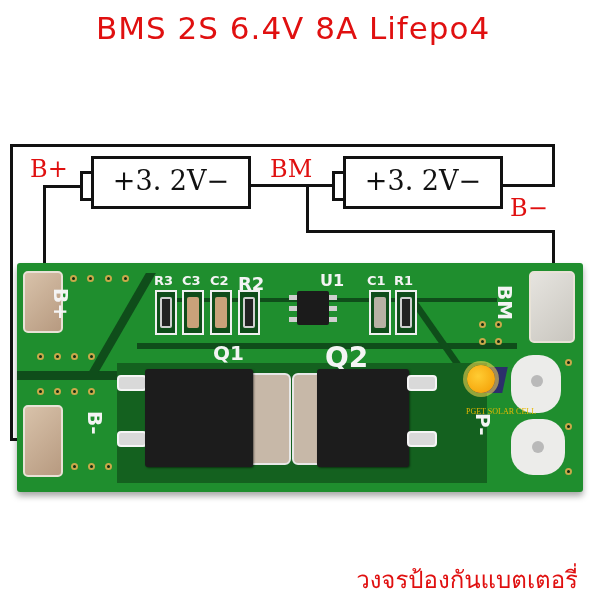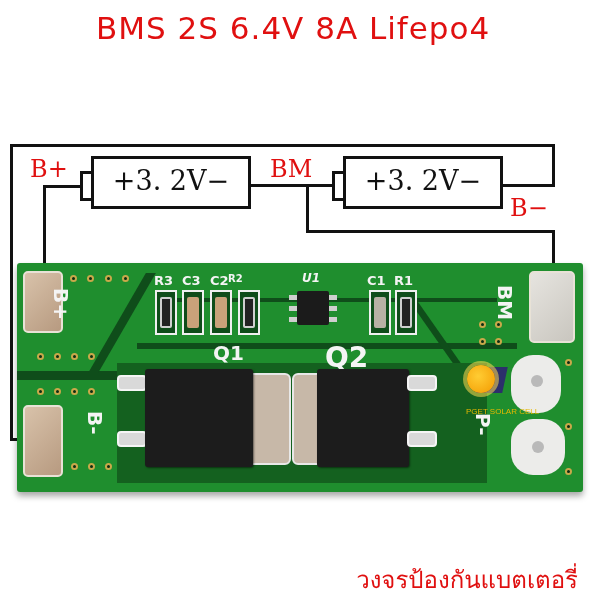--- a/index.html
+++ b/index.html
@@ -24,21 +24,21 @@
   .smd .body.res { background:#222; border:2px solid #cfcfcf; }
   .ic { position:absolute; background:#1b1b1b; border-radius:2px; }
   .ic-pin { position:absolute; width:8px; height:5px; background:#cfcfcf; }
   .mosfet { position:absolute; background:#1c1c1c; border-radius:3px; box-shadow:1px 1px 2px rgba(0,0,0,0.5); }
   .tab { position:absolute; background:#c7b8a8; border:2px solid #e8e8e8; box-sizing:border-box; border-radius:6px; }
   .leg { position:absolute; width:30px; height:16px; background:#d9d9d9; border:2px solid #f5f5f5; border-radius:4px; box-sizing:border-box; }
   .hole-pad { position:absolute; background:#ececea; border-radius:22px; }
   .hole { position:absolute; width:12px; height:12px; border-radius:50%; background:#b9b9b9; }
   .sun { position:absolute; width:28px; height:28px; border-radius:50%; background:radial-gradient(circle at 40% 40%,#ffcc33,#f39a00); box-shadow:0 0 0 4px rgba(255,220,80,0.55); }
   .solar { position:absolute; background:#2c2f6b; transform:skewX(-12deg); }
-  .wm { position:absolute; color:#e6b800; font-family:Liberation Sans, sans-serif; font-size:8px; white-space:nowrap; }
+  .wm { position:absolute; color:#e6b800; font-family:Liberation Serif, serif; font-size:8px; white-space:nowrap; }
 </style>
 </head>
 <body>
 
 <div class="abs title">BMS 2S 6.4V 8A Lifepo4</div>
 
 <div>
 
   <div class="wire" style="left:10px; top:144px; width:545px; height:3px;"></div>
   <div class="wire" style="left:10px; top:144px; width:3px; height:296px;"></div>
@@ -109,22 +109,22 @@
   <div class="via" style="left:478px; top:75px;"></div>
   <div class="via" style="left:462px; top:75px;"></div>
   <div class="via" style="left:462px; top:58px;"></div>
   <div class="via" style="left:548px; top:96px;"></div>
   <div class="via" style="left:548px; top:160px;"></div>
   <div class="via" style="left:548px; top:205px;"></div>
 
   <div class="silk" style="left:137px; top:10px; font-size:13px;">R3</div>
   <div class="silk" style="left:165px; top:10px; font-size:13px;">C3</div>
   <div class="silk" style="left:193px; top:10px; font-size:13px;">C2</div>
-  <div class="silk" style="left:211px; top:10px; font-size:10px;">R2</div>
-  <div class="silk" style="left:285px; top:8px; font-size:12px;font-style:italic;">U1</div>
+  <div class="silk" style="left:221px; top:10px; font-size:18px;">R2</div>
+  <div class="silk" style="left:303px; top:8px; font-size:16px;">U1</div>
   <div class="silk" style="left:350px; top:10px; font-size:13px;">C1</div>
   <div class="silk" style="left:377px; top:10px; font-size:13px;">R1</div>
 
   <div class="smd" style="left:138px; top:27px; width:22px; height:45px;">
       <div class="body res"></div>
     </div>
   <div class="smd" style="left:165px; top:27px; width:22px; height:45px;">
       <div class="body"></div>
     </div>
   <div class="smd" style="left:193px; top:27px; width:22px; height:45px;">

